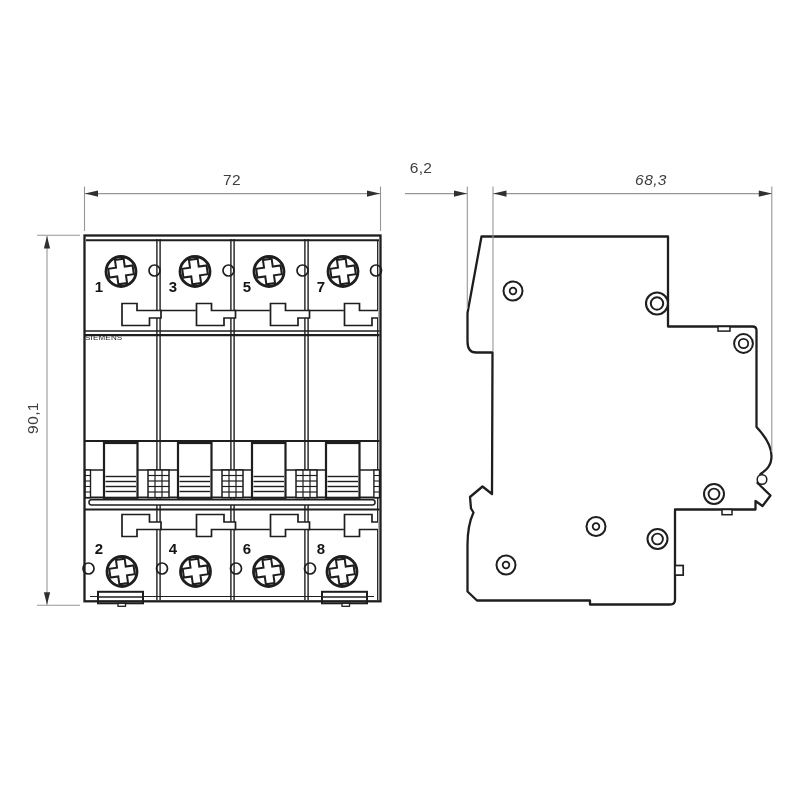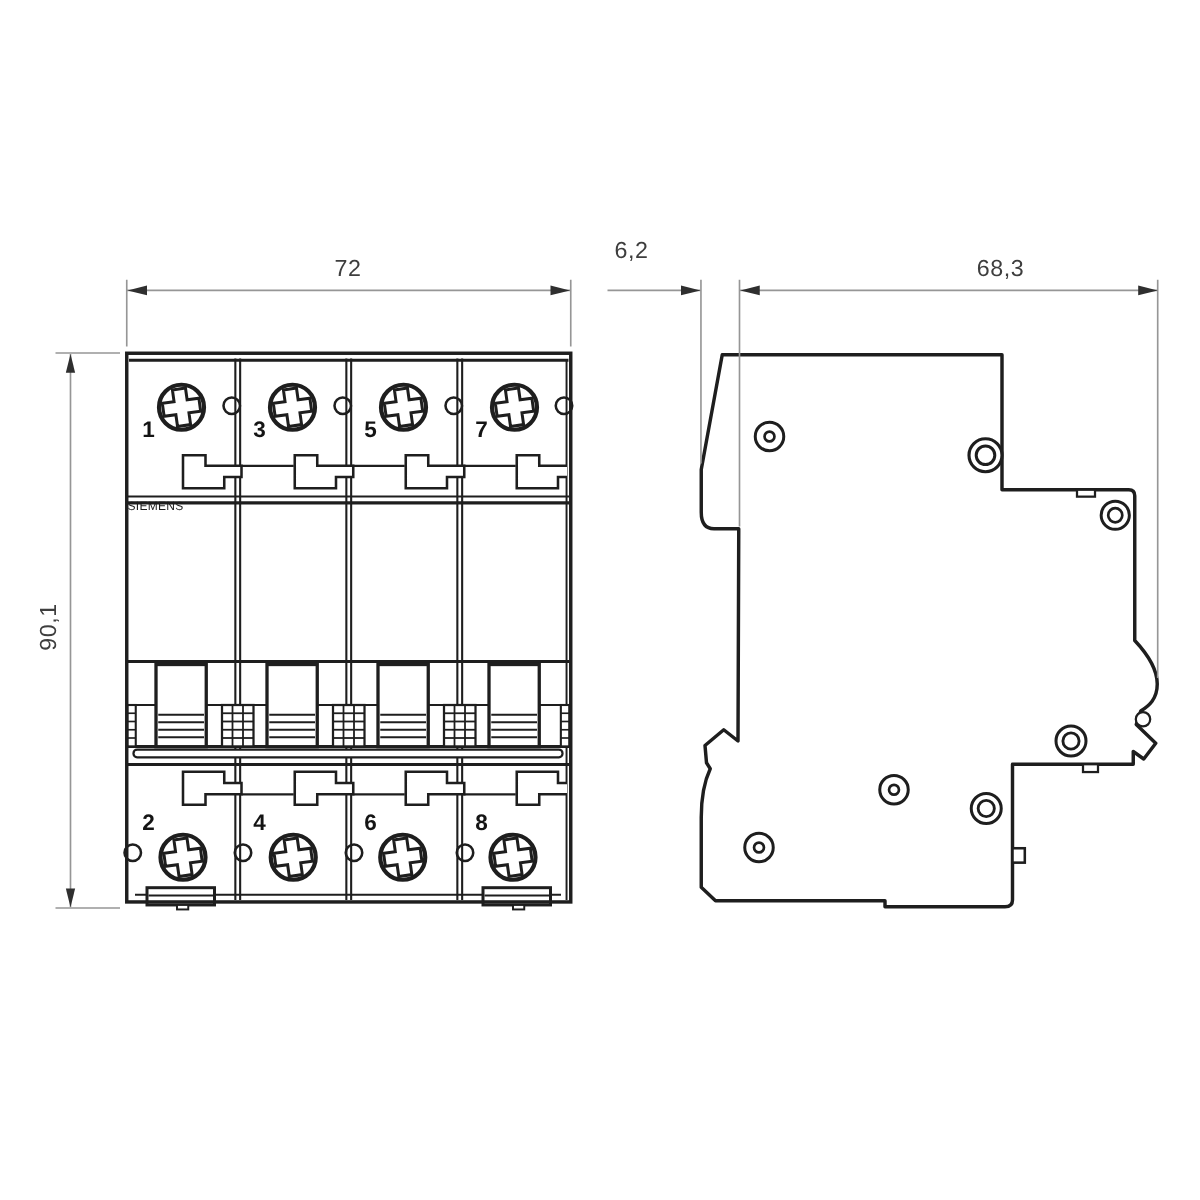--- a/index.html
+++ b/index.html
@@ -221,21 +221,21 @@
         <polygon points="493.5,193.6 506.5,190.4 506.5,196.8"></polygon>
         <polygon points="771.8,193.6 758.8,190.4 758.8,196.8"></polygon>
       </g>
     </g>
   </g>
 </svg>
 
 <div class="dim-label" style="left:192px;top:172px;width:80px;">72</div>
 <div class="dim-label rot" style="left:2px;top:410px;width:62px;height:16px;">90,1</div>
 <div class="dim-label" style="left:381px;top:160px;width:80px;">6,2</div>
-<div class="dim-label" style="left:627px;top:172px;width:80px;">68,3</div>
+<div class="dim-label" style="left:611px;top:172px;width:80px;font-style:italic;">68,3</div>
 <div class="brand" style="left:85px;top:334px;">SIEMENS</div>
 
 <div class="tnum" style="left:88px;top:279px;">1</div>
 <div class="tnum" style="left:162px;top:279px;">3</div>
 <div class="tnum" style="left:236px;top:279px;">5</div>
 <div class="tnum" style="left:310px;top:279px;">7</div>
 <div class="tnum" style="left:88px;top:541px;">2</div>
 <div class="tnum" style="left:162px;top:541px;">4</div>
 <div class="tnum" style="left:236px;top:541px;">6</div>
 <div class="tnum" style="left:310px;top:541px;">8</div>

